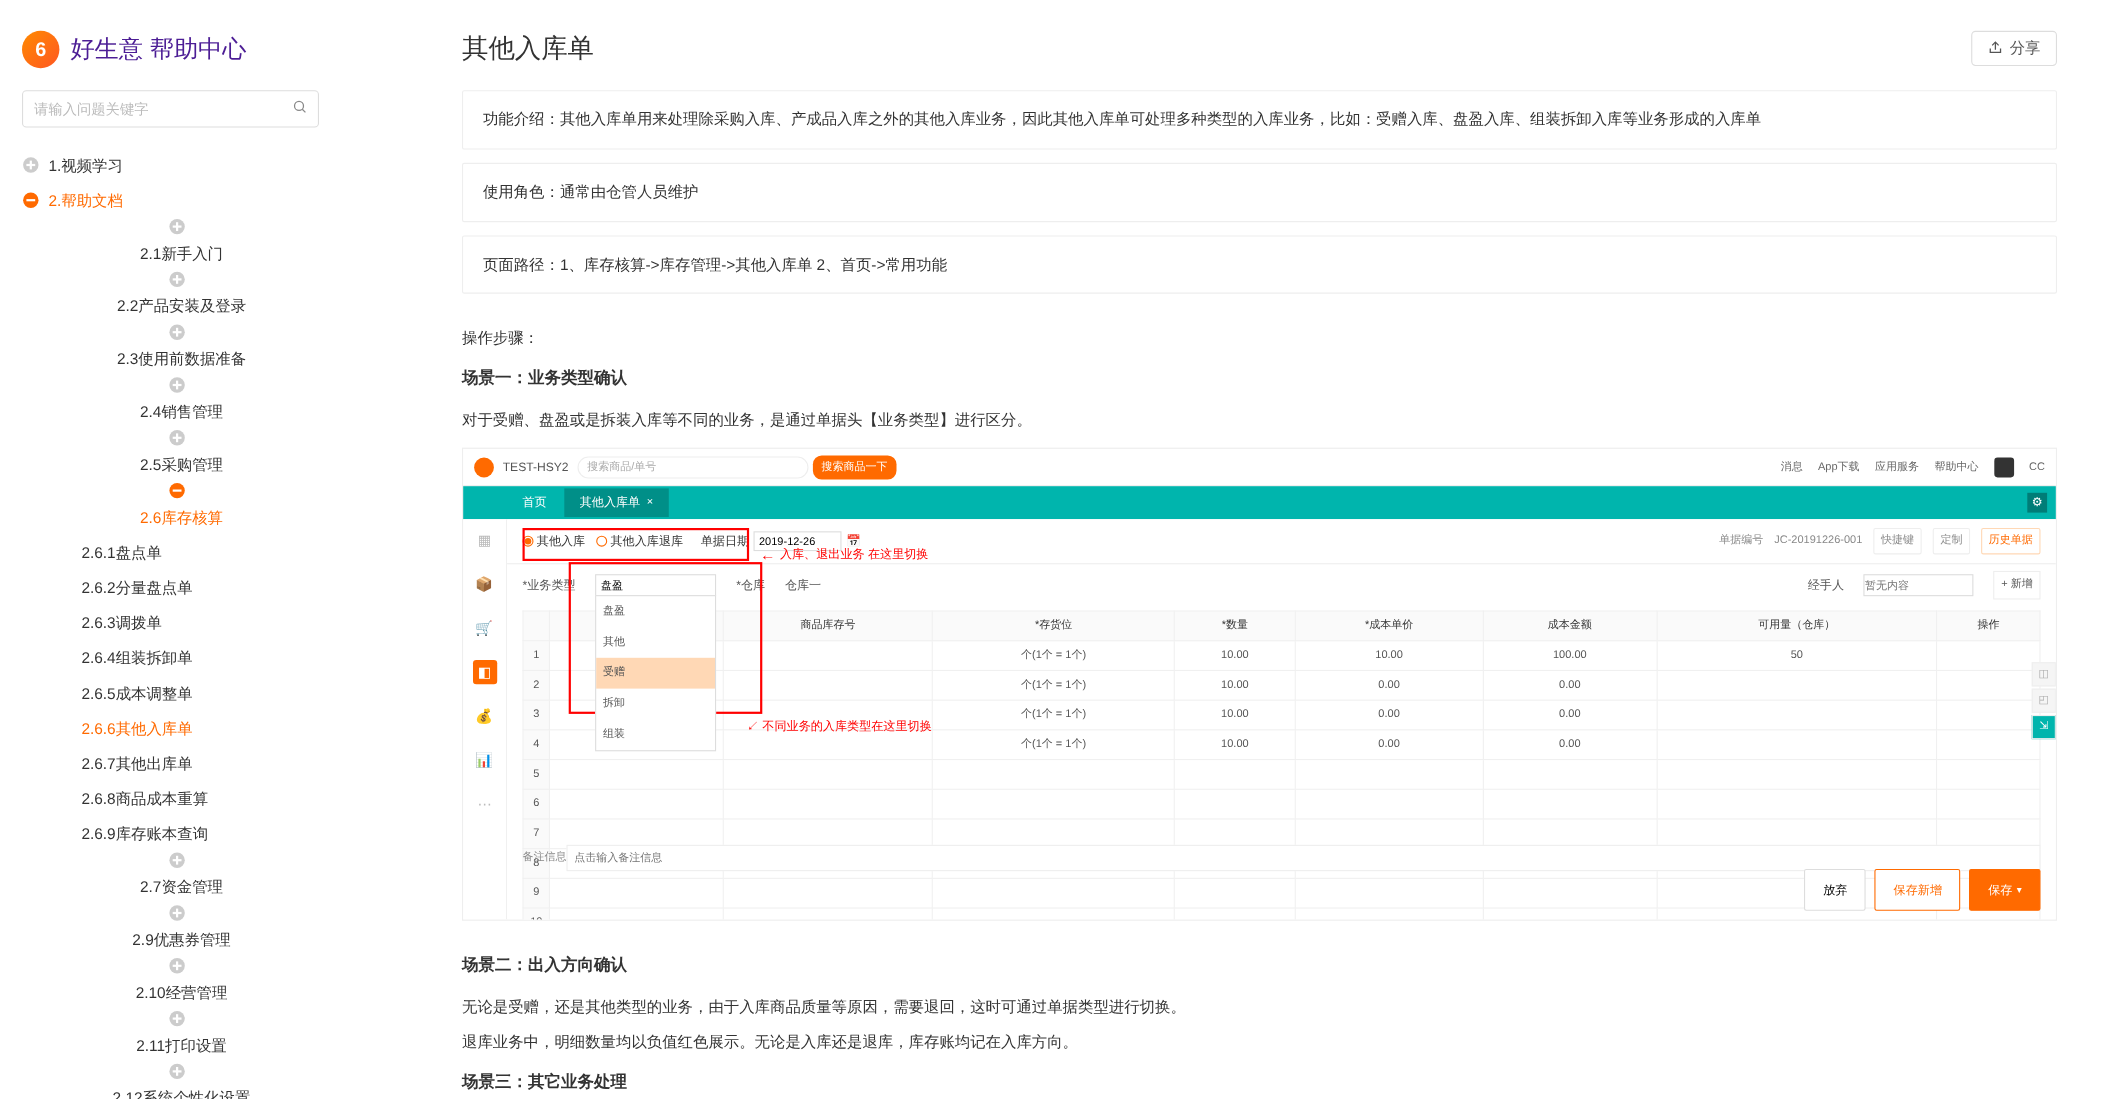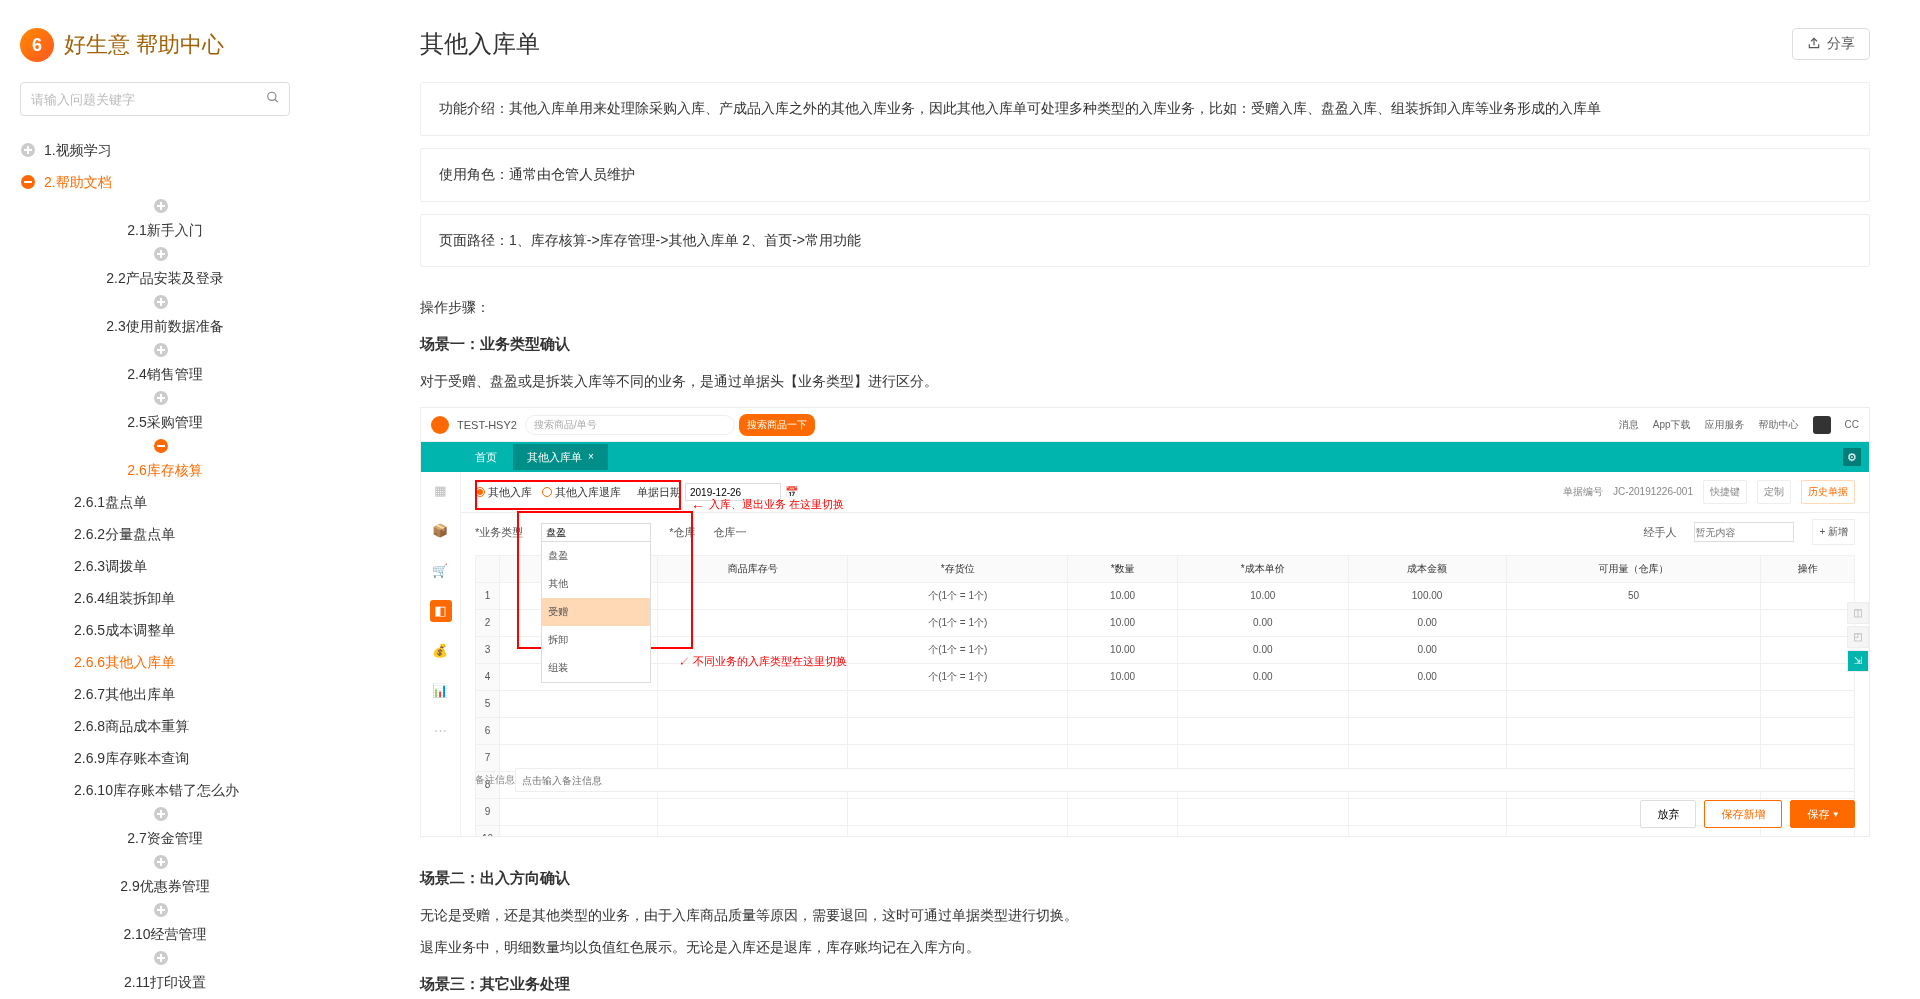--- a/index.html
+++ b/index.html
@@ -1,21 +1,21 @@
 <!DOCTYPE html>
 <html><head>
 <meta charset="utf-8">
 <style>
 * { margin: 0; padding: 0; box-sizing: border-box; }
 body { font-family: "Microsoft YaHei", Arial, sans-serif; font-size: 14px; color: #333; background: #fff; }
 .container { display: flex; width: 100%; }
 .sidebar { width: 310px; padding: 28px 20px 20px 20px; flex-shrink: 0; }
 .logo-row { display: flex; align-items: center; margin-bottom: 20px; }
 .logo-icon { width: 34px; height: 34px; border-radius: 50%; background: linear-gradient(135deg,#ff8a00,#ff5722); display: flex; align-items: center; justify-content: center; color: #fff; font-weight: bold; font-size: 18px; margin-right: 10px; }
-.logo-text { font-size: 22px; font-weight: 500; color: #a16207; }
+.logo-text { font-size: 22px; font-weight: 500; color: #4c1d95; }
 .search-box { position: relative; margin-bottom: 18px; }
 .search-input { width: 100%; height: 34px; border: 1px solid #ddd; border-radius: 4px; padding: 0 34px 0 10px; font-size: 13px; outline: none; color: #333;}
 .search-input::placeholder { color: #bbb; }
 .search-icon { position: absolute; right: 10px; top: 50%; transform: translateY(-50%); color: #888; font-size: 14px; }
 .nav { list-style: none; }
 .nav li { line-height: 32px; font-size: 14px; cursor: pointer; display: flex; align-items: center; }
 .nav li .icon { width: 16px; height: 16px; margin-right: 8px; display: inline-flex; align-items: center; justify-content: center; flex-shrink: 0;}
 .plus-icon { width: 14px; height: 14px; border-radius: 50%; background: #ccc; position: relative; }
 .plus-icon::before, .plus-icon::after { content: ""; position: absolute; background: #fff; }
 .plus-icon::before { width: 8px; height: 2px; top: 6px; left: 3px; }
@@ -52,21 +52,21 @@
 .scr-leftbar { position:absolute; left:0; top:64px; bottom:0; width:40px; background:#fff; border-right:1px solid #f0f0f0; display:flex; flex-direction:column; align-items:center; padding-top:8px; gap:18px;}
 .scr-lefticon { width:22px; height:22px; display:flex; align-items:center; justify-content:center; color:#bbb; font-size:13px;}
 .scr-lefticon.hl { background:#ff6a00; color:#fff; border-radius:3px;}
 .scr-body { position:absolute; left:40px; right:0; top:64px; bottom:0; padding:0; background:#fff;}
 .scr-header-row { display:flex; align-items:center; padding:8px 14px; border-bottom:1px solid #eee; font-size:11px; justify-content:space-between;}
 .scr-radio-group { display:flex; gap:10px; align-items:center;}
 .scr-radio { display:flex; align-items:center; gap:3px; font-size:11px; }
 .scr-radio .dot { width:10px; height:10px; border-radius:50%; border:1px solid #ff6a00; display:inline-block;}
 .scr-radio .dot.on::after{content:""; display:block; width:6px; height:6px; border-radius:50%; background:#ff6a00; margin:1px;}
 .scr-date { display:flex; align-items:center; gap:4px; font-size:11px;}
-.scr-date input { width:96px; height:18px; font-size:10px; border:1px solid #ddd; padding:0 4px;}
+.scr-date input { width:80px; height:18px; font-size:10px; border:1px solid #ddd; padding:0 4px;}
 .scr-redbox { border:2px solid #ff0000; }
 .scr-redbox1 { position:absolute; left:54px; top:72px; width:206px; height:30px; pointer-events:none;}
 .scr-red-arrow1 { position:absolute; left:270px; top:82px; color:#ff0000; font-size:11px; display:flex; align-items:center;}
 .scr-red-arrow1::before { content:"←"; color:#ff0000; margin-right:4px; font-size:14px;}
 .scr-form-row { display:flex; align-items:center; padding:6px 14px; gap:18px; font-size:11px; color:#555;}
 .scr-dropdown { position:relative; width:110px;}
 .scr-dropdown-input { width:100%; height:20px; border:1px solid #ddd; font-size:10px; padding:0 4px;}
 .scr-dropdown-list { position:absolute; top:20px; left:0; width:110px; border:1px solid #ddd; background:#fff; z-index:5;}
 .scr-dropdown-list div { padding:4px 6px; font-size:10px; color:#555; cursor:pointer;}
 .scr-dropdown-list div.sel { background:#ffd8b5;}
@@ -74,21 +74,21 @@
 .scr-red-arrow2 { position:absolute; left:258px; top:242px; color:#ff0000; font-size:11px;}
 .scr-small-input { width:100px; height:20px; border:1px solid #ddd; font-size:10px;}
 .scr-table { width:calc(100% - 28px); margin:4px 14px; border-collapse:collapse; font-size:10px;}
 .scr-table th, .scr-table td { border:1px solid #f0f0f0; padding:3px 4px; text-align:center; height:20px; color:#555;}
 .scr-table th { background:#fafafa; font-weight:normal; color:#333;}
 .scr-table .idx { width:24px; background:#fafafa;}
 .scr-footer-row { position:absolute; bottom:44px; left:14px; right:14px; display:flex; align-items:center;}
 .scr-note-label { width:40px; font-size:10px; color:#888; line-height:1.2;}
 .scr-note-input { flex:1; height:24px; border:1px solid #eee; font-size:10px; padding:0 6px; color:#aaa;}
 .scr-btn-row { position:absolute; bottom:8px; right:14px; display:flex; gap:8px;}
-.scr-btn { height:28px; padding:0 16px; font-size:11px; border:1px solid #ddd; background:#fff; border-radius:2px; cursor:pointer; display:flex; align-items:center;}
+.scr-btn { height:38px; padding:0 16px; font-size:11px; border:1px solid #ddd; background:#fff; border-radius:2px; cursor:pointer; display:flex; align-items:center;}
 .scr-btn.orange-outline { border-color:#ff6a00; color:#ff6a00;}
 .scr-btn.orange { background:#ff6a00; color:#fff; border-color:#ff6a00;}
 .scr-btn.orange::after { content:" ▾"; font-size:9px; margin-left:4px;}
 .scr-header-right { display:flex; align-items:center; gap:10px; font-size:10px; color:#888;}
 .scr-header-right .tag { border:1px solid #eee; padding:1px 6px; border-radius:2px;}
 .scr-header-right .tag.hl { color:#ff6a00; border-color:#ffd8b5;}
 .scr-sidewidgets { position:absolute; right:0; top:130px; display:flex; flex-direction:column;}
 .scr-sidewidgets span{ width:22px; height:22px; background:#f5f5f5; border:1px solid #eee; margin-bottom:2px; display:flex; align-items:center; justify-content:center; font-size:10px; color:#aaa;}
 .scr-sidewidgets span.hl{ background:#00b5ad; color:#fff;}
 </style>
@@ -179,23 +179,20 @@
           <span>2.6.6其他入库单</span>
         </li>
         <li class="lvl3">
           <span>2.6.7其他出库单</span>
         </li>
         <li class="lvl3">
           <span>2.6.8商品成本重算</span>
         </li>
         <li class="lvl3">
           <span>2.6.9库存账本查询</span>
-        </li>
-        <li class="lvl3">
-          <span>2.6.10库存账本错了怎么办</span>
         </li>
         <li class="lvl2">
           <span class="icon">
             <span class="plus-icon"></span>
           </span>
           <span>2.7资金管理</span>
         </li>
         <li class="lvl2">
           <span class="icon">
             <span class="plus-icon"></span>

